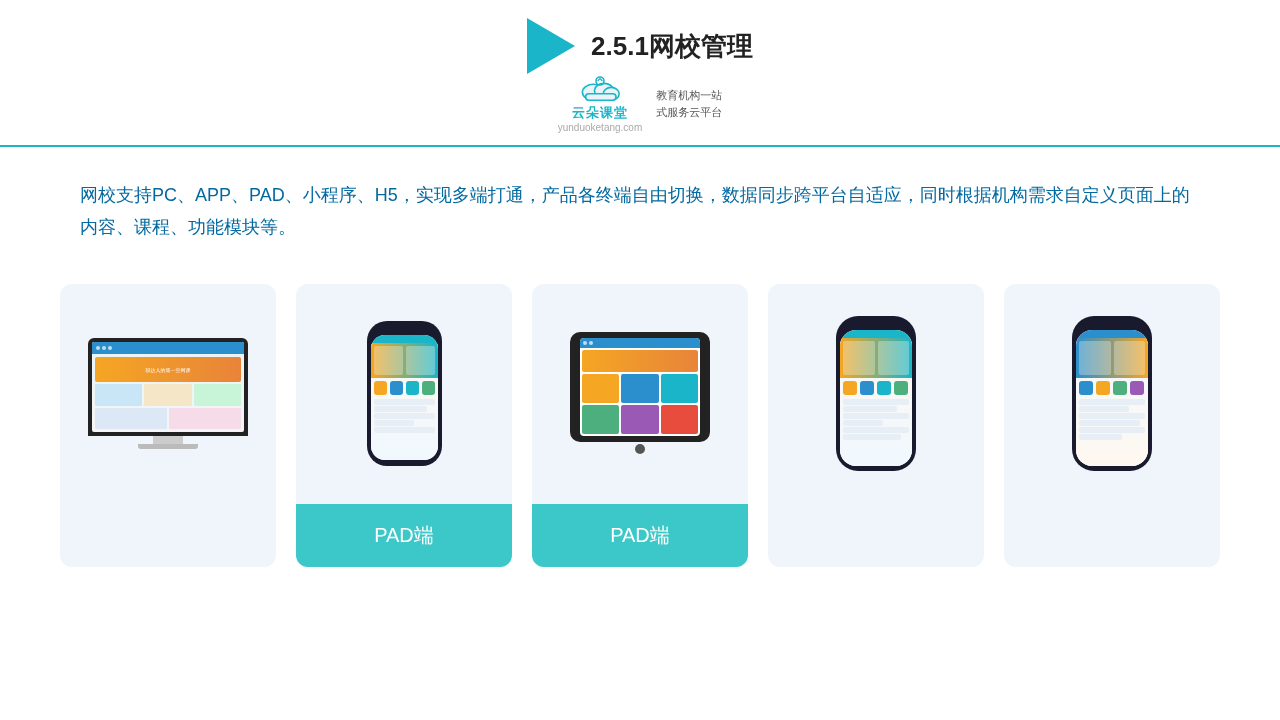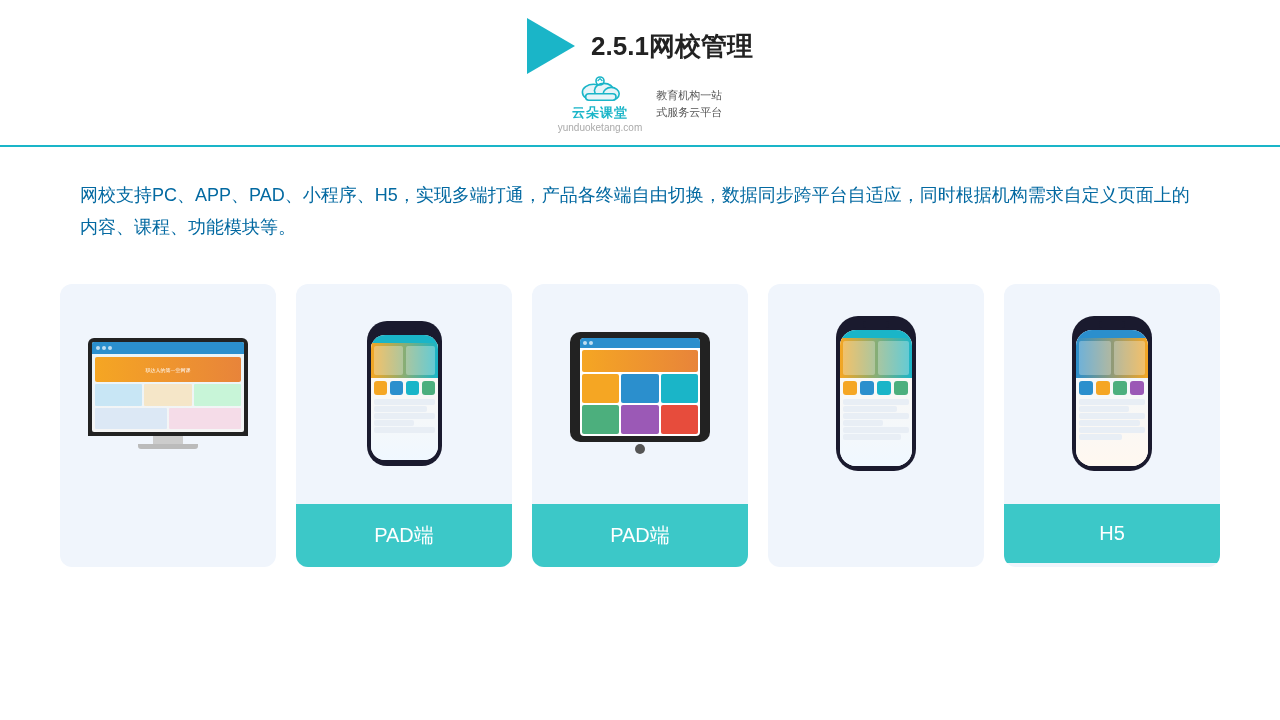--- a/index.html
+++ b/index.html
@@ -541,16 +541,15 @@
               <div class="phone-list-item" style="width:70%;"></div>
               <div class="phone-list-item"></div>
               <div class="phone-list-item" style="width:85%;"></div>
               <div class="phone-list-item"></div>
               <div class="phone-list-item" style="width:60%;"></div>
             </div>
           </div>
         </div>
       </div>
     </div>
-    <div class="device-label">H5</div>
   </div>
 
 </div>
 
 </body></html>

